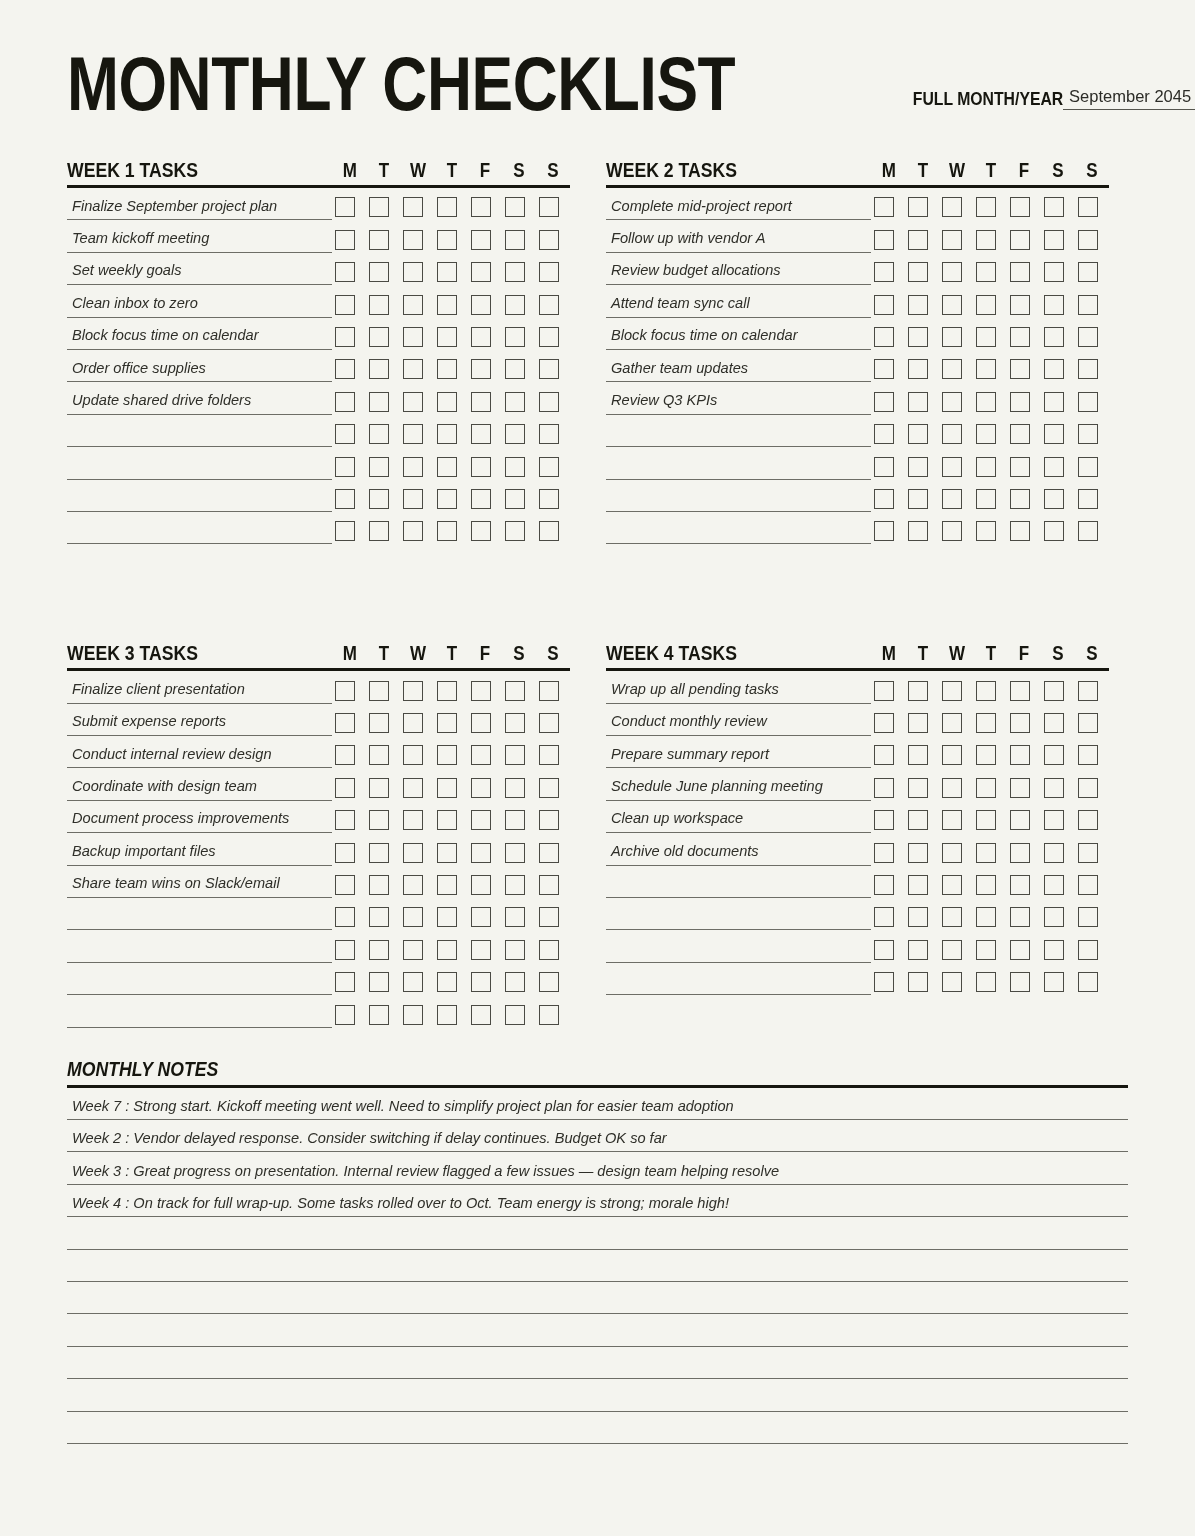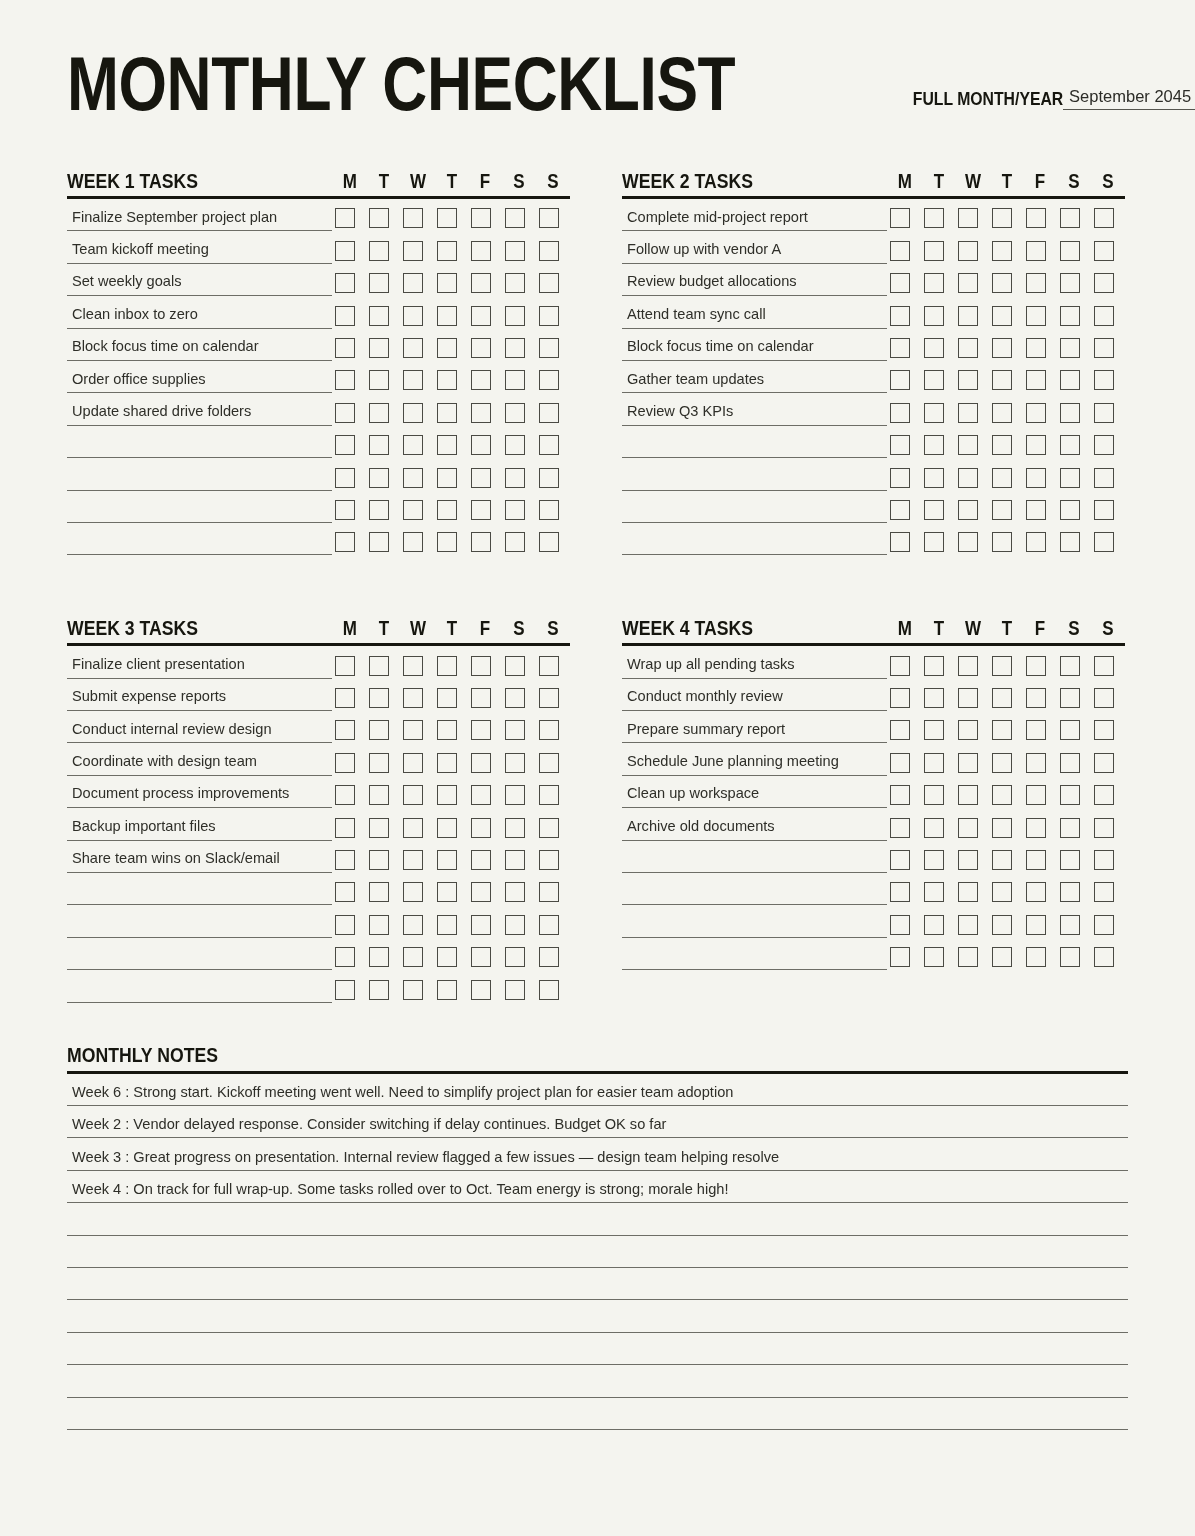--- a/index.html
+++ b/index.html
@@ -72,21 +72,22 @@
     line-height: 1.15;
     white-space: nowrap;
   }
 
   
   .weeks {
     display: grid;
     grid-template-columns: 503px 503px;
     column-gap: 52px;
     row-gap: 0;
-    margin-top: 52px;
+    margin-top: 41px;
+    gap: 36px;
   }
 
   .week-block { width: 503px; }
   .week-block.row2 { margin-top: 62px; }
 
   .week-head {
     display: flex;
     align-items: flex-end;
     justify-content: space-between;
     padding-bottom: 5px;
@@ -124,20 +125,21 @@
   .week-rule {
     height: 0;
     border-top: 3.2px solid #16160f;
     margin-bottom: 0;
   }
 
   .task-row {
     display: flex;
     align-items: flex-end;
     height: 32.4px;
+    font-style: italic;
   }
 
   .task-label {
     flex: 0 0 265px;
     width: 265px;
     font-size: 14.6px;
     color: #2e2e28;
     line-height: 1.15;
     padding: 0 4px 5px 5px;
     border-bottom: 1.4px solid #6d6d66;
@@ -158,21 +160,22 @@
     width: 20px;
     height: 20px;
     border: 1.6px solid #4a4a44;
     background: transparent;
     margin-right: 14px;
   }
   .cbx:last-child { margin-right: 0; }
 
   
   .notes {
-    margin-top: 41px;
+    margin-top: 30px;
+    font-style: italic;
   }
 
   .notes-title {
     font-family: "Liberation Sans Narrow", "Liberation Sans", sans-serif;
     font-weight: 700;
     font-size: 21px;
     color: #16160f;
     transform: scaleX(0.84);
     transform-origin: left bottom;
     white-space: nowrap;
@@ -786,21 +789,21 @@
             <div class="cbx"></div>
           </div>
         </div>
       </div>
     </div>
 
   <div class="notes">
     <div class="notes-title">MONTHLY NOTES</div>
     <div class="notes-rule"></div>
     <div id="notes-list">
-        <div class="note-row">Week 6 : Strong start. Kickoff meeting went well. Need to simplify project plan for easier team adoption</div>
+        <div class="note-row">Week 7 : Strong start. Kickoff meeting went well. Need to simplify project plan for easier team adoption</div>
         <div class="note-row">Week 2 : Vendor delayed response. Consider switching if delay continues. Budget OK so far</div>
         <div class="note-row">Week 3 : Great progress on presentation. Internal review flagged a few issues — design team helping resolve</div>
         <div class="note-row">Week 4 : On track for full wrap-up. Some tasks rolled over to Oct. Team energy is strong; morale high!</div>
         <div class="note-row"></div>
         <div class="note-row"></div>
         <div class="note-row"></div>
         <div class="note-row"></div>
         <div class="note-row"></div>
         <div class="note-row"></div>
         <div class="note-row"></div>

